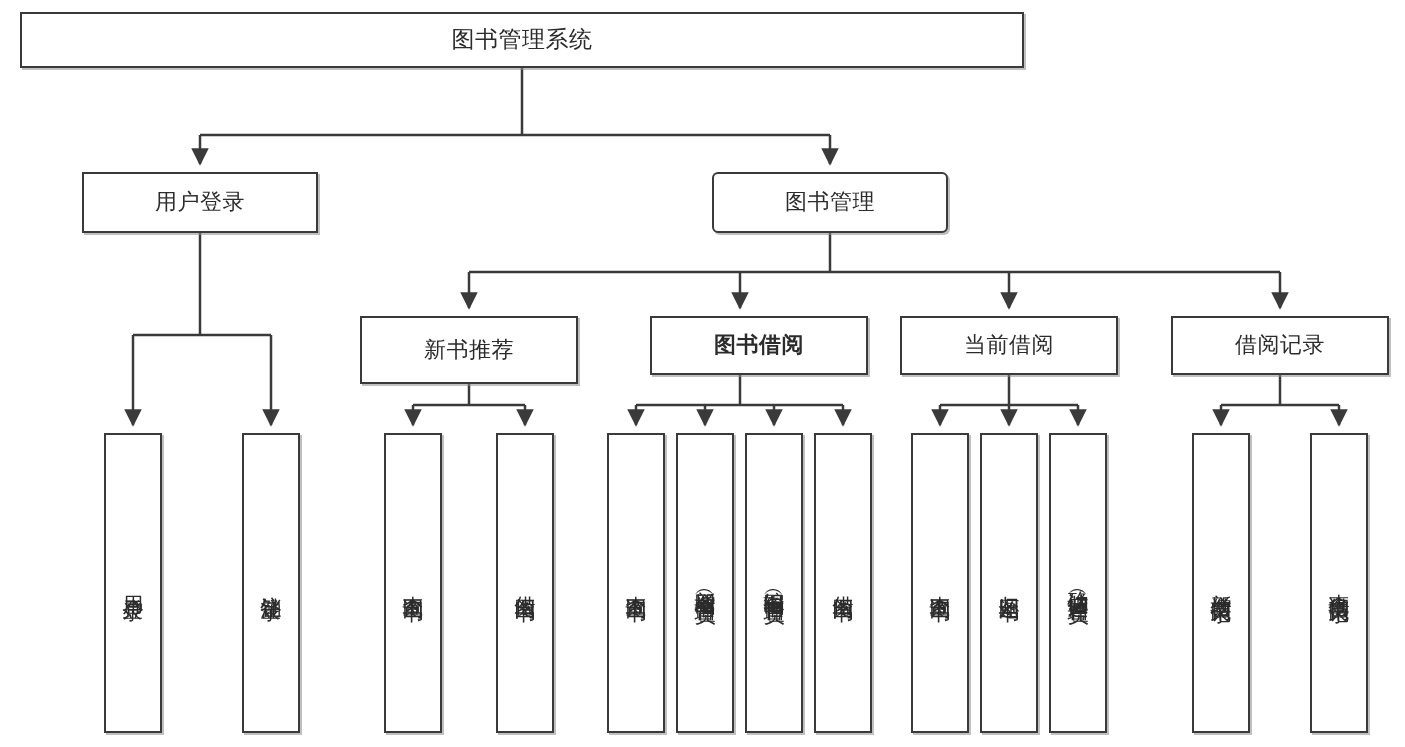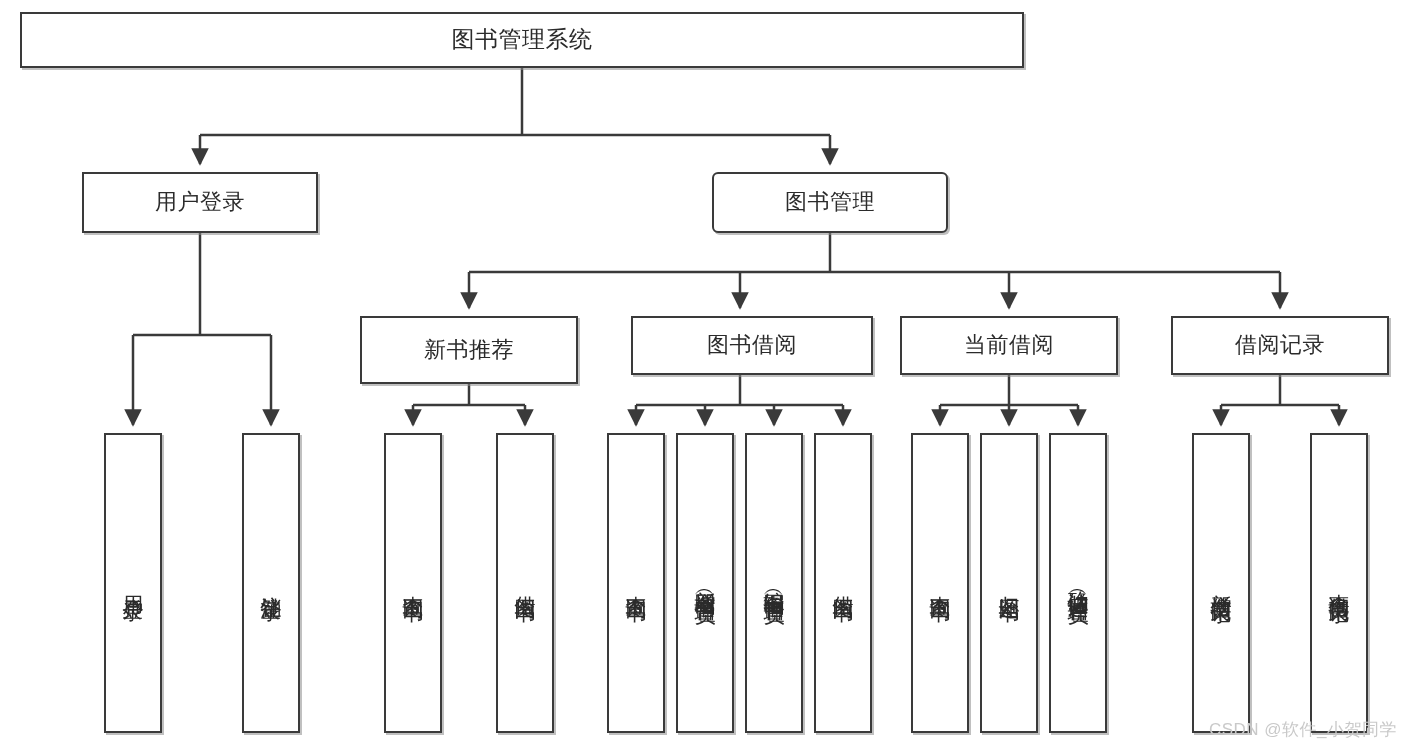--- a/index.html
+++ b/index.html
@@ -140,21 +140,21 @@
   <div class="node horiz" style="left:82px; top:172px; width:236px; height:61px;">
     <span class="label">用户登录</span>
   </div>
   <div class="node horiz" style="left:712px; top:172px; width:236px; height:61px;border-radius:6px;">
     <span class="label">图书管理</span>
   </div>
 
   <div class="node horiz" style="left:360px; top:316px; width:218px; height:68px;">
     <span class="label">新书推荐</span>
   </div>
-  <div class="node horiz" style="left:631px; top:316px; width:242px; height:59px;">
+  <div class="node horiz" style="left:650px; top:316px; width:218px; height:59px;font-weight:bold;">
     <span class="label">图书借阅</span>
   </div>
   <div class="node horiz" style="left:900px; top:316px; width:218px; height:59px;">
     <span class="label">当前借阅</span>
   </div>
   <div class="node horiz" style="left:1171px; top:316px; width:218px; height:59px;">
     <span class="label">借阅记录</span>
   </div>
 
   <div class="node vert" style="left:104px; top:433px; width:58px; height:300px;">
@@ -194,15 +194,14 @@
     <span class="label">确认归还（管理员）</span>
   </div>
 
   <div class="node vert" style="left:1192px; top:433px; width:58px; height:300px;">
     <span class="label">新增借阅记录</span>
   </div>
   <div class="node vert" style="left:1310px; top:433px; width:58px; height:300px;">
     <span class="label">查询借阅记录</span>
   </div>
 
-  <div id="watermark">CSDN @软件_小贺同学</div>
 
 </div>
 
 </body></html>

